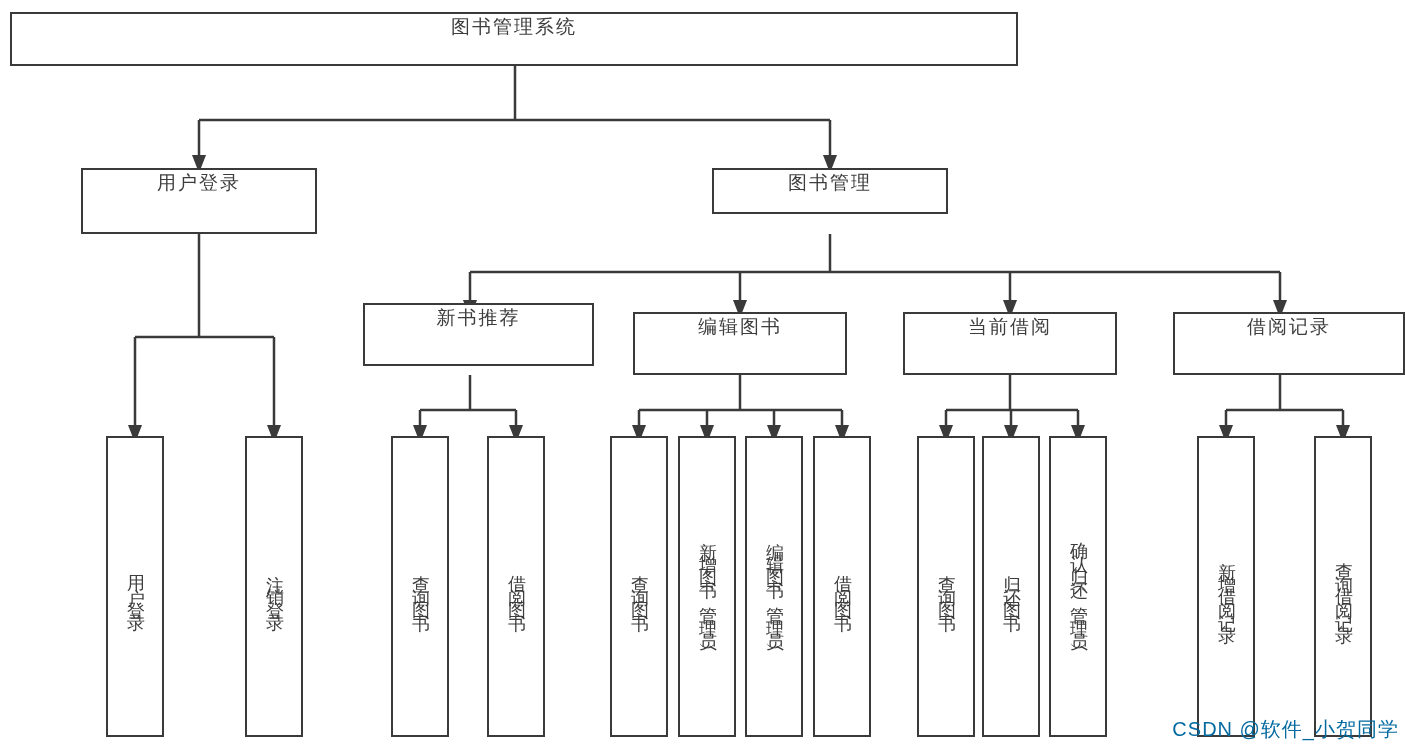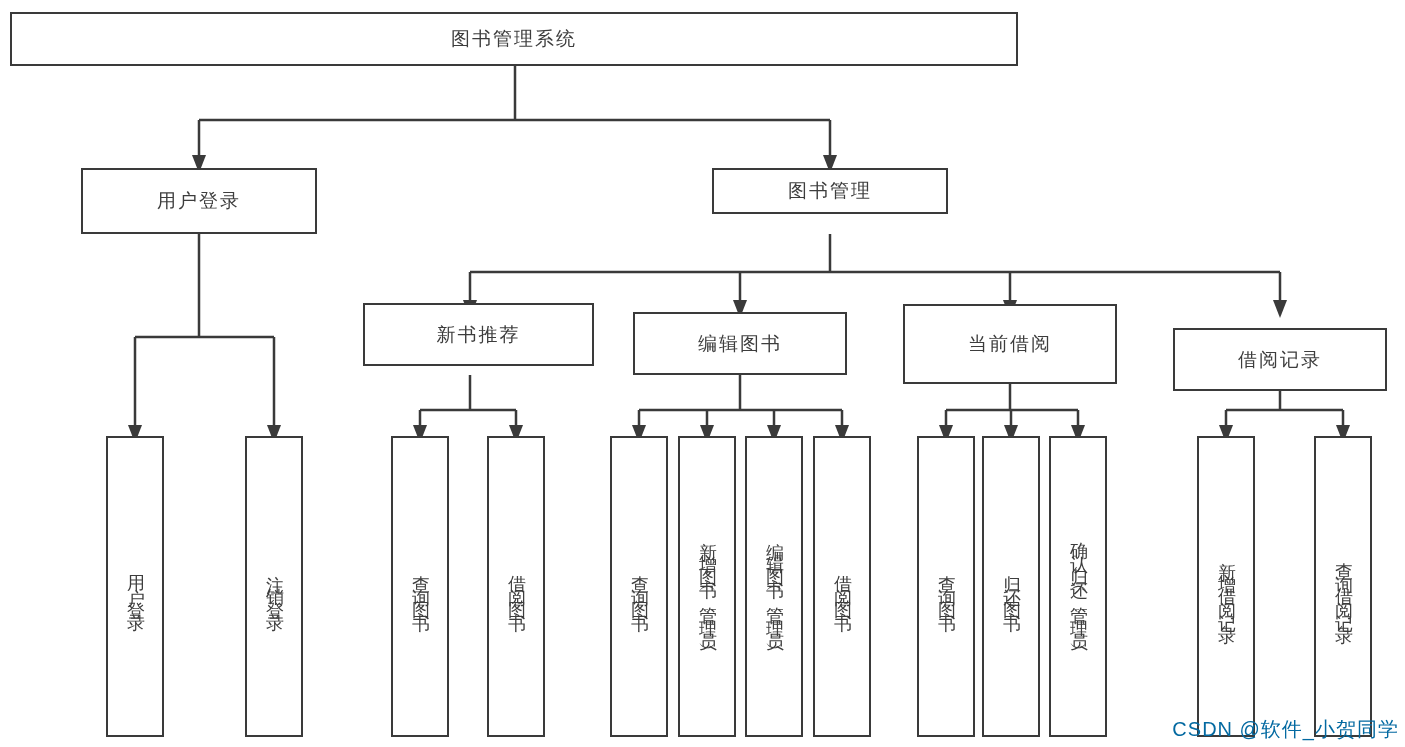--- a/index.html
+++ b/index.html
@@ -7,21 +7,21 @@
     position:relative;
     width:1405px;height:747px;
     background:#ffffff;
     font-family:"Liberation Sans", sans-serif;
     overflow:hidden;
   }
   .connectors{position:absolute;left:0;top:0;z-index:1;}
   .hbox{
     position:absolute;z-index:2;box-sizing:border-box;
     border:2.5px solid #3a3a3a;background:#ffffff;
-    display:flex;align-items:center;justify-content:center;
+    display:flex;align-items:flex-start;justify-content:center;
     color:#3d3d3d;font-size:19px;letter-spacing:2px;
   }
   .vbox{
     position:absolute;z-index:2;box-sizing:border-box;
     border:2.5px solid #3a3a3a;background:#ffffff;
     display:flex;align-items:center;justify-content:center;
   }
   .vbox span{
     writing-mode:vertical-rl;text-orientation:mixed;
     font-size:18px;color:#3d3d3d;letter-spacing:13px;line-height:1.1;
@@ -82,24 +82,24 @@
   <div class="hbox" style="left:712px;top:168px;width:236px;height:46px">
     <span>图书管理</span>
   </div>
 
   <div class="hbox" style="left:363px;top:303px;width:231px;height:63px">
     <span>新书推荐</span>
   </div>
   <div class="hbox" style="left:633px;top:312px;width:214px;height:63px">
     <span>编辑图书</span>
   </div>
-  <div class="hbox" style="left:903px;top:304px;width:214px;height:80px">
+  <div class="hbox" style="left:903px;top:312px;width:214px;height:63px">
     <span>当前借阅</span>
   </div>
-  <div class="hbox" style="left:1173px;top:328px;width:214px;height:63px">
+  <div class="hbox" style="left:1173px;top:312px;width:232px;height:63px">
     <span>借阅记录</span>
   </div>
 
   <div class="vbox" style="left:106px;top:436px;width:58px;height:301px">
     <span>用户登录</span>
   </div>
   <div class="vbox" style="left:245px;top:436px;width:58px;height:301px">
     <span>注销登录</span>
   </div>
 

